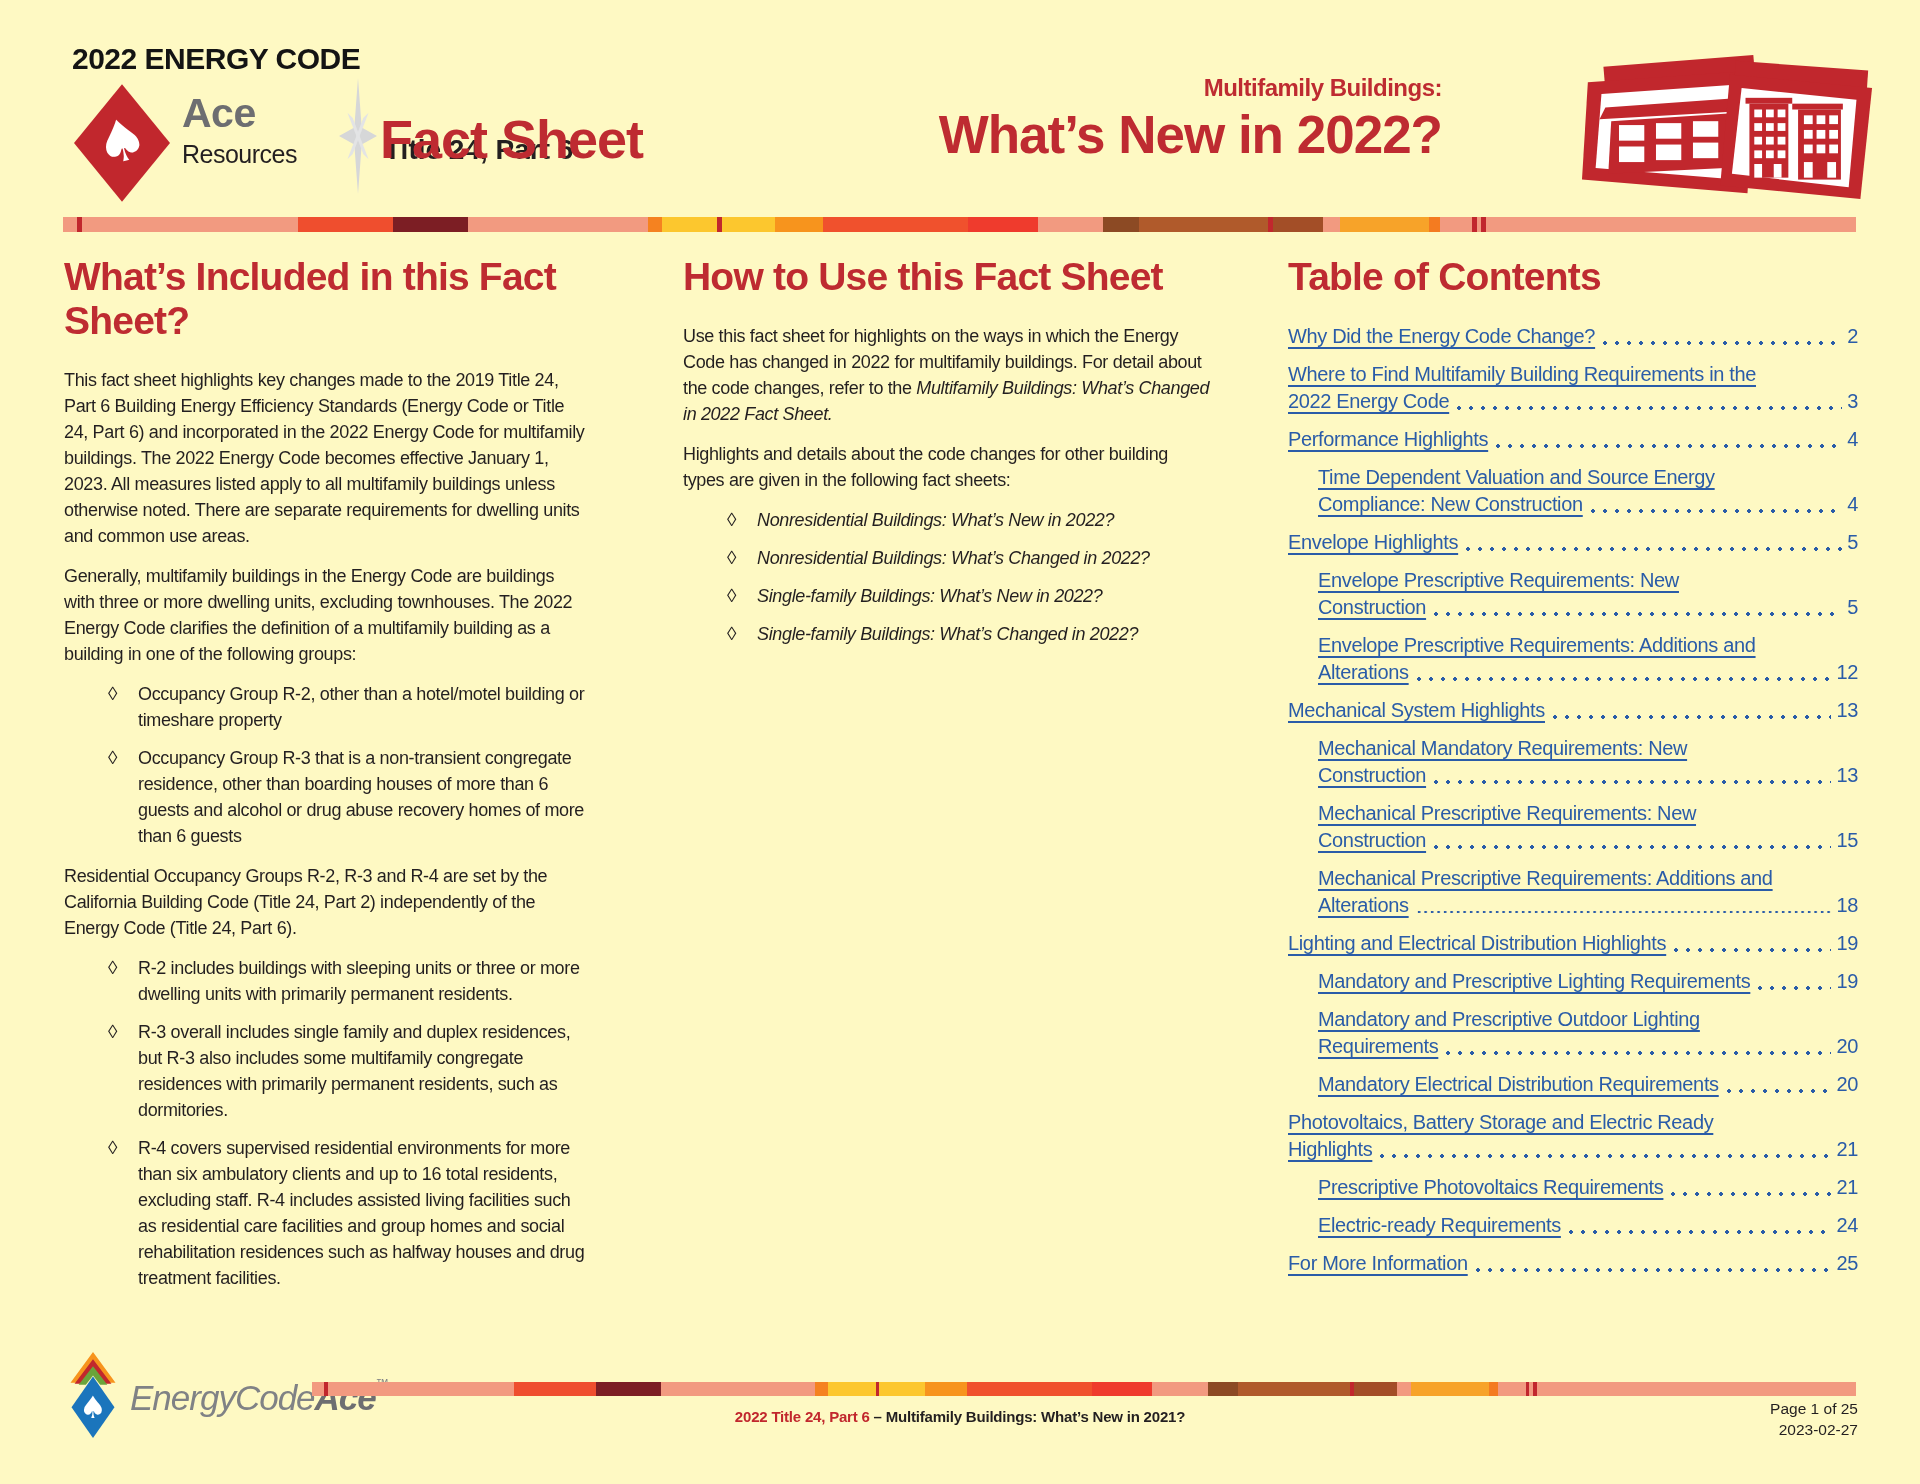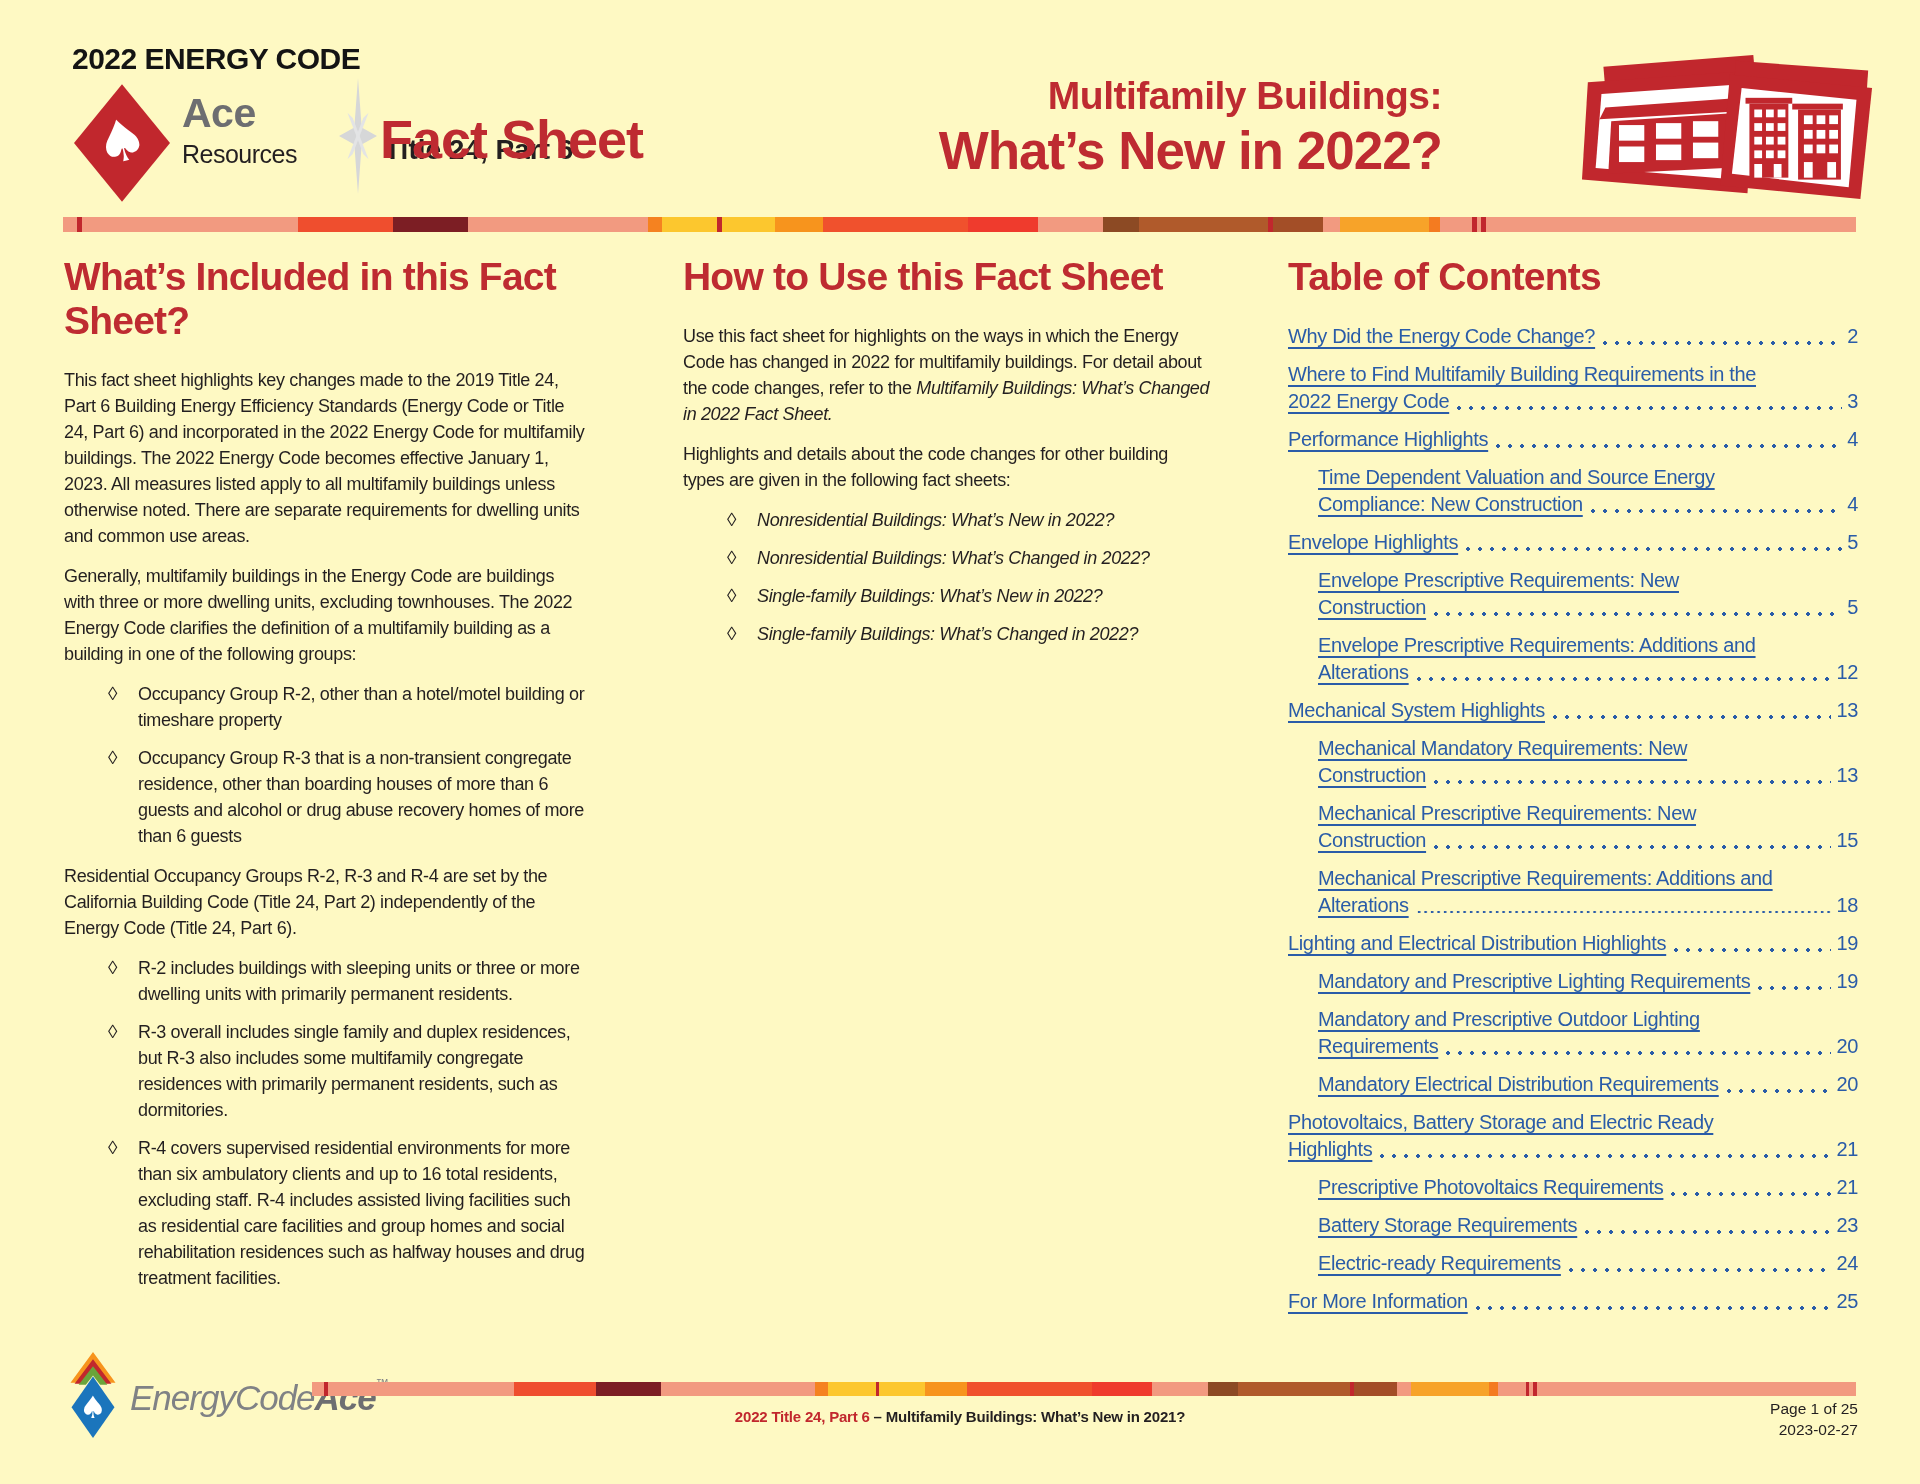--- a/index.html
+++ b/index.html
@@ -8,21 +8,21 @@
 
   
   .eyebrow{position:absolute;left:72px;top:42px;font-size:30px;font-weight:700;letter-spacing:-.5px;color:#141414;}
   .ace-diamond{position:absolute;left:74px;top:84px;}
   .brand-name{position:absolute;left:182px;top:90px;font-size:41px;font-weight:700;color:#6D6E71;letter-spacing:-.5px;}
   .brand-sub{position:absolute;left:182px;top:140px;font-size:25px;font-weight:400;color:#231F20;letter-spacing:-.5px;}
   .star-divider{position:absolute;left:338px;top:78px;}
   .title-kicker{position:absolute;left:384px;top:86px;font-size:28px;font-weight:700;color:#231F20;margin-top:48px;}
   .doc-title{position:absolute;left:380px;top:108px;font-size:54px;font-weight:600;color:#BE2B31;letter-spacing:-1px;}
   .right-block{position:absolute;right:478px;top:74px;text-align:right;color:#BE2B31;}
-  .right-kicker{font-size:39px;font-weight:700;letter-spacing:-.5px;}
+  .right-kicker{font-size:24px;font-weight:700;letter-spacing:-.5px;}
   .right-title{font-size:53px;font-weight:700;letter-spacing:-1px;margin-top:2px;}
   .buildings{position:absolute;left:1582px;top:44px;}
 
   
   .ribbon{height:15px;
     background:linear-gradient(to right,
       #F29A80 0%,#F29A80 .8%,#C1272D .8%,#C1272D 1.05%,#F29A80 1.05%,#F29A80 13.1%,
       #EF4E2E 13.1%,#EF4E2E 18.4%,#7C1E24 18.4%,#7C1E24 22.6%,#F29A80 22.6%,#F29A80 32.6%,
       #F58220 32.6%,#F58220 33.4%,#FCC72E 33.4%,#FCC72E 36.5%,#C1272D 36.5%,#C1272D 36.75%,
       #FCC72E 36.75%,#FCC72E 39.7%,#F7941D 39.7%,#F7941D 42.4%,#F0512D 42.4%,#F0512D 50.5%,
@@ -356,28 +356,20 @@
 
         <div class="toc-entry lv1">
 
           <div class="toc-last">
             <span class="toc-link">Prescriptive Photovoltaics Requirements</span>
             <span class="leader"></span>
             <span class="pgnum">21</span>
           </div>
         </div>
 
-        <div class="toc-entry lv1">
-
-          <div class="toc-last">
-            <span class="toc-link">Battery Storage Requirements</span>
-            <span class="leader"></span>
-            <span class="pgnum">23</span>
-          </div>
-        </div>
 
         <div class="toc-entry lv1">
 
           <div class="toc-last">
             <span class="toc-link">Electric-ready Requirements</span>
             <span class="leader"></span>
             <span class="pgnum">24</span>
           </div>
         </div>
 

